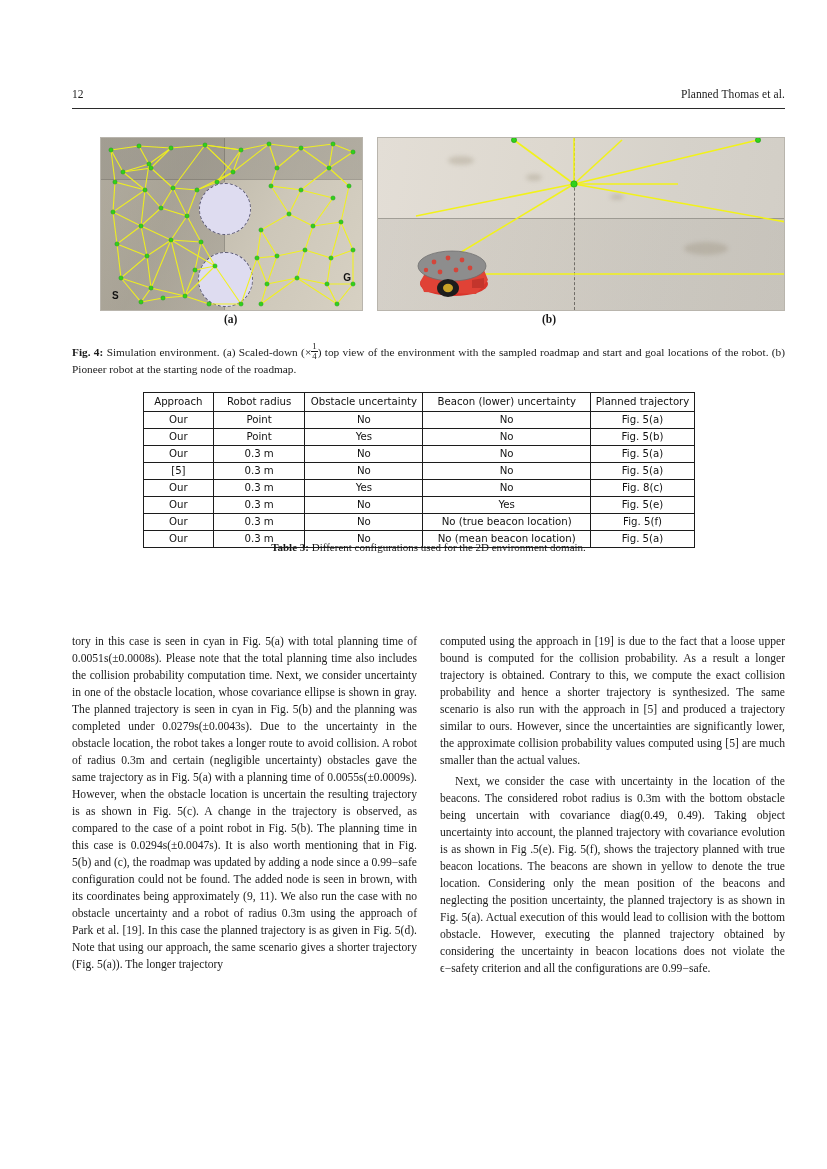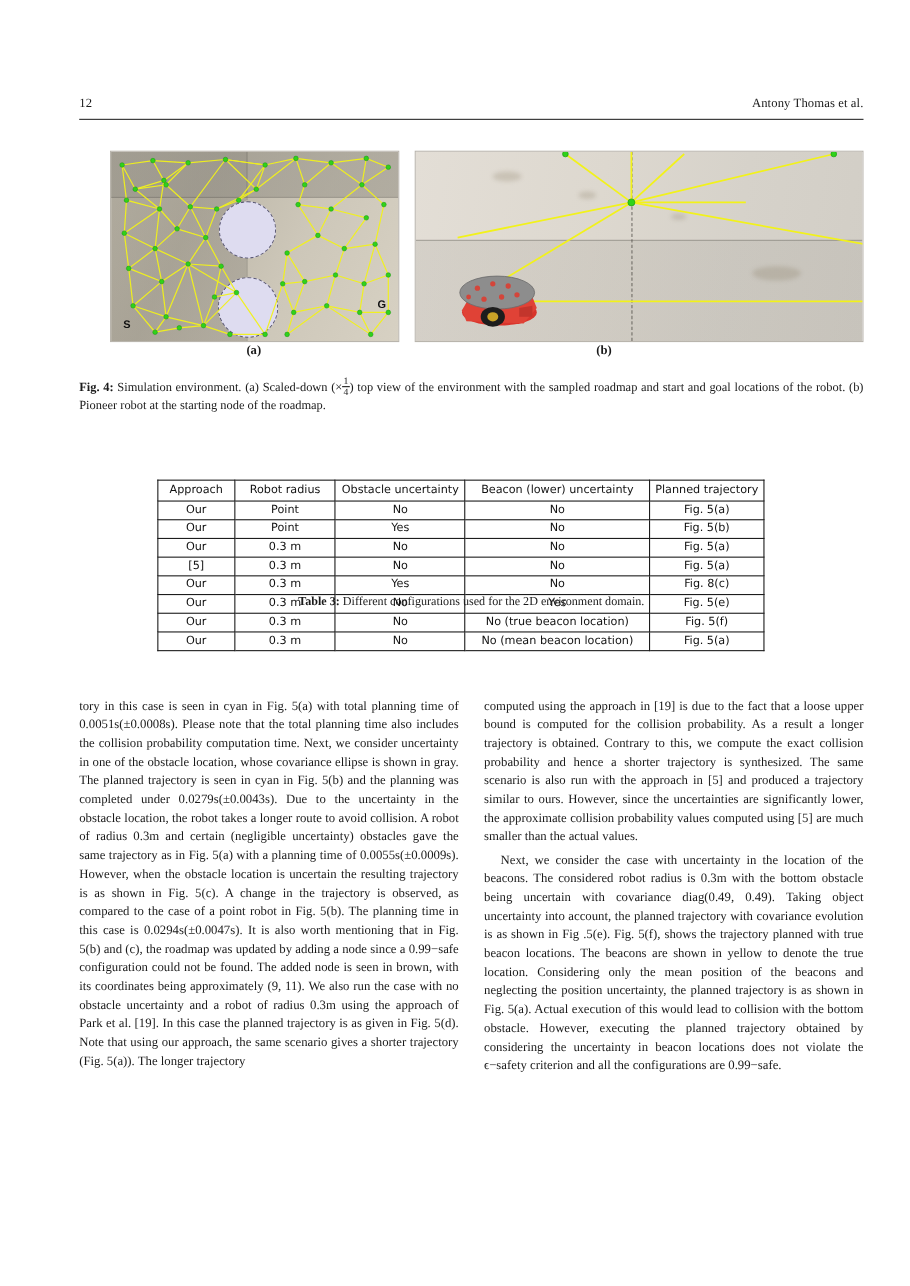--- a/index.html
+++ b/index.html
@@ -152,21 +152,20 @@
   }
   .frac .num { display: block; border-bottom: 1px solid #1a1a1a; padding: 0 1px; }
   .frac .den { display: block; padding: 0 1px; }
 
   
   .table-wrap {
     position: absolute;
     left: 128px;
     top: 392px;
     width: 552px;
-    margin-top: 44px;
   }
   table.cfg {
     border-collapse: collapse;
     width: 552px;
     font-family: "DejaVu Sans", "Liberation Sans", sans-serif;
     font-size: 10.2px;
     color: #111111;
   }
   table.cfg th, table.cfg td {
     border: 1px solid #1c1c1c;
@@ -220,21 +219,21 @@
   .col p + p { text-indent: 1.3em; margin-top: 0.38em; }
   .col .first { text-indent: 0; }
 </style>
 </head>
 <body>
 
 <div class="page">
 
   <div class="runhead">
     <span>12</span>
-    <span>Antony Thomas et al.</span>
+    <span>Planned Thomas et al.</span>
   </div>
   <div class="runhead-rule"></div>
 
   <div class="figure-row">
 
     <div class="panel panel-a">
       <div class="floor"></div>
       <div class="seam-h" style="top:41px;"></div>
       <div class="seam-v" style="left:123px; top:0; height:44px;"></div>
       <div class="seam-v" style="left:123px; top:88px; height:86px;"></div>

